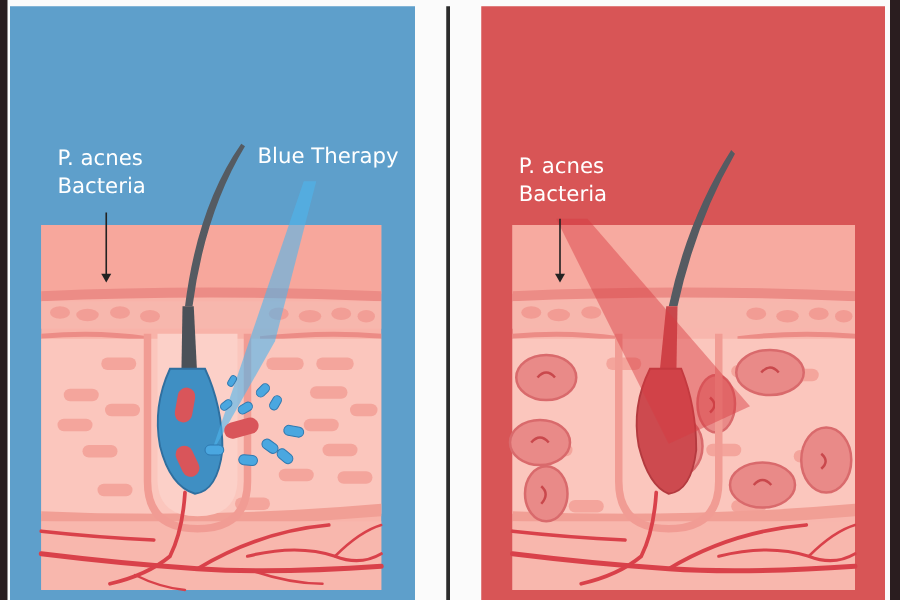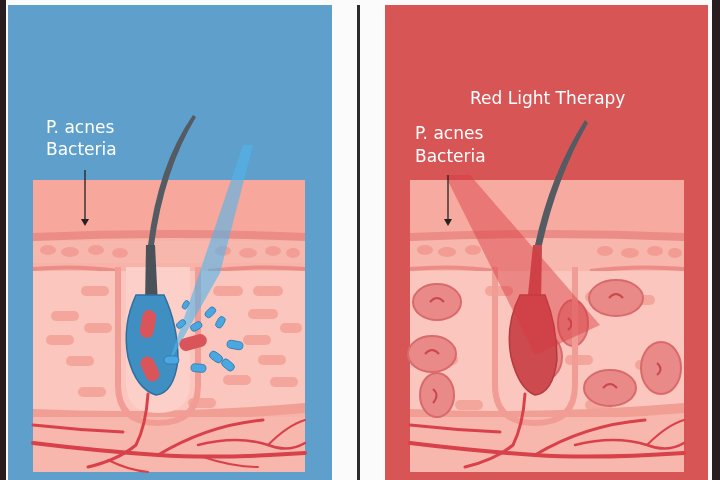--- a/index.html
+++ b/index.html
@@ -93,20 +93,21 @@
       <rect x="182" y="318" width="12" height="7" rx="3.5" transform="rotate(-30 188 321)"></rect>
       <rect x="168" y="316" width="10" height="6" rx="3" transform="rotate(-40 173 319)"></rect>
       <rect x="173" y="298" width="9" height="5" rx="2.5" transform="rotate(-60 177 300)"></rect>
     </g>
 
     <line x1="77" y1="165" x2="77" y2="218" stroke="#222" stroke-width="1.3"></line>
     <polygon points="73,214 81,214 77,221" fill="#222"></polygon>
   </svg>
   <div class="lbl" style="left:38px;top:112px;">P. acnes</div>
   <div class="lbl" style="left:38px;top:134px;">Bacteria</div>
+  <div class="lbl" style="left:198px;top:110px;">Blue Therapy</div>
 </div>
 
 <div class="divider"></div>
 
 <div class="panel right">
   <svg width="323" height="475" viewBox="0 0 323 475">
     <rect x="25" y="175" width="274" height="292" fill="#f8b6ad"></rect>
     <rect x="25" y="175" width="274" height="55" fill="#f7aaa0"></rect>
     <path d="M25 228 Q160 222 299 228 L299 236 Q160 230 25 236Z" fill="#ec8c86"></path>
     <rect x="25" y="236" width="274" height="22" fill="#f7b7ad"></rect>
@@ -170,16 +171,15 @@
     <path d="M200 115 Q165 170 150 240 L157 240 Q172 172 203 118Z" fill="#555b62"></path>
     <path d="M148 240 L142 300 L156 300 L157 240Z" fill="#c9474b"></path>
 
     <path d="M135 290 Q120 320 126 352 Q134 384 150 390 Q168 388 172 355 Q172 320 160 290Z" fill="#cd4a4f" stroke="#b43a3f" stroke-width="1.5"></path>
 
     <polygon points="60,170 85,170 215,320 150,350" fill="#d83a40" opacity="0.45"></polygon>
 
     <line x1="63" y1="170" x2="63" y2="218" stroke="#222" stroke-width="1.3"></line>
     <polygon points="59,214 67,214 63,221" fill="#222"></polygon>
   </svg>
-  <div class="lbl" style="left:85px;top:83px;">Red Light Therapy</div>
   <div class="lbl" style="left:30px;top:118px;">P. acnes</div>
   <div class="lbl" style="left:30px;top:141px;">Bacteria</div>
 </div>
 
 </body></html>

